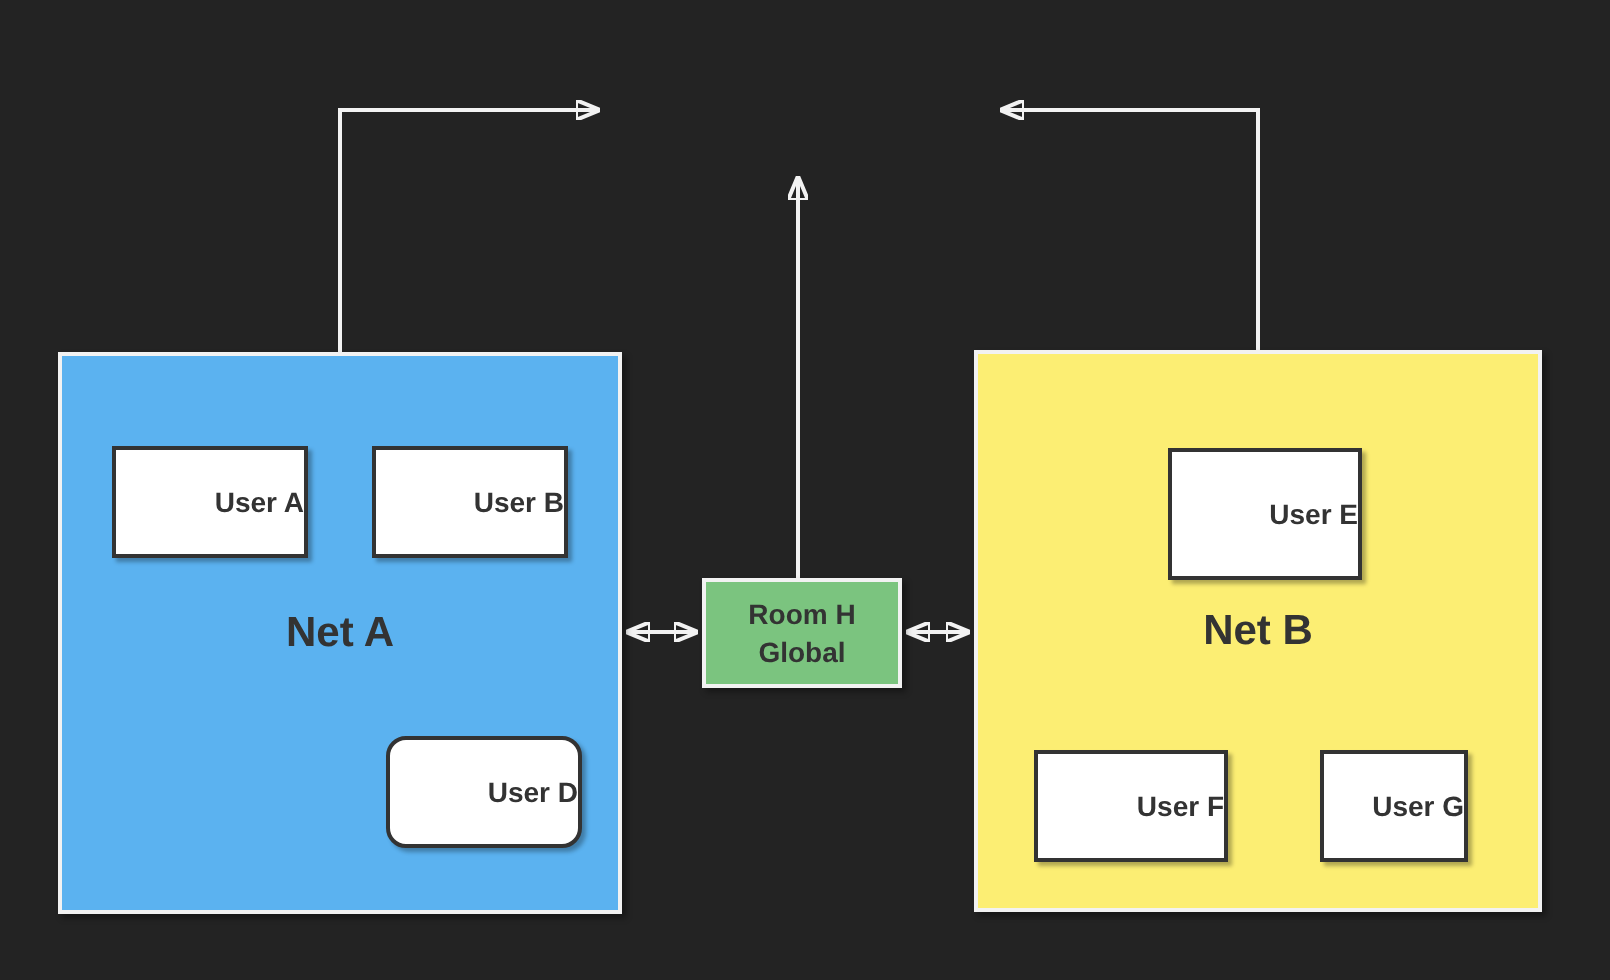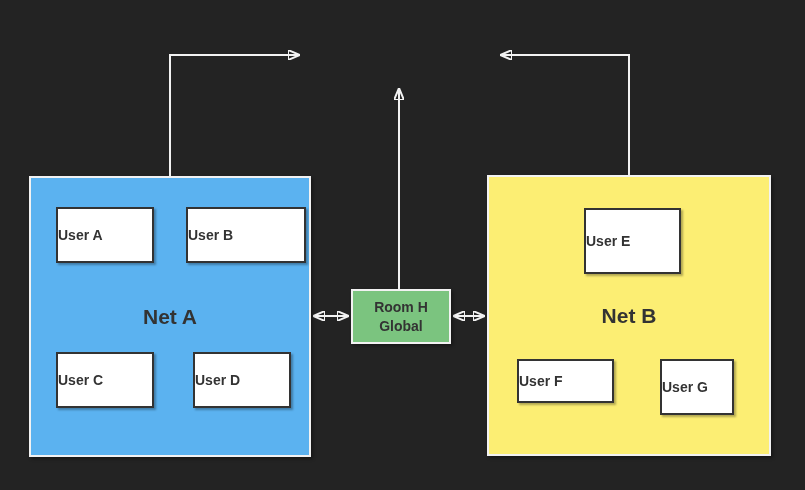--- a/index.html
+++ b/index.html
@@ -67,36 +67,37 @@
     justify-content: center;
     font-size: 21px;
     font-weight: bold;
     pointer-events: none;
   }
   .user {
     position: absolute;
     box-sizing: border-box;
     display: flex;
     align-items: center;
-    justify-content: flex-start;
+    justify-content: flex-end;
     background: var(--user-fill, #FFFFFF);
     border: 2px solid var(--user-border, #333333);
     color: var(--text, #333333);
     font-weight: bold;
     font-size: 14px;
     box-shadow: 2px 2px 2px rgba(0,0,0,0.3);
+    margin-top: 16px;
   }
   
   .user-a { left: 25px;  top: 29px;  width: 98px; height: 56px; }
-  .user-b { left: 155px; top: 29px;  width: 120px; height: 56px; }
+  .user-b { left: 155px; top: 29px;  width: 98px; height: 56px; }
   .user-c { left: 25px;  top: 174px; width: 98px; height: 56px; }
-  .user-d { left: 162px; top: 174px; width: 98px; height: 56px; }
+  .user-d { left: 162px; top: 174px; width: 98px; height: 56px; border-radius: 10px; }
   
   .user-e { left: 95px;  top: 31px;  width: 97px; height: 66px; }
-  .user-f { left: 28px;  top: 182px; width: 97px; height: 44px; }
+  .user-f { left: 28px;  top: 182px; width: 97px; height: 56px; }
   .user-g { left: 171px; top: 182px; width: 74px; height: 56px; }
   .global-user {
     left: 351px; top: 289px; width: 100px; height: 55px;
     background: var(--global-user-fill, #7BC47F);
     border: 2px solid var(--outer-border, #F2F2F2);
     font-size: 14px;
     line-height: 19px;
   }
 </style>
 </head>
@@ -119,23 +120,20 @@
 
 
   <div class="node net net-a">
     <div class="net-label">Net A</div>
     <div class="user user-a">
       <span>User A</span>
     </div>
     <div class="user user-b">
       <span>User B</span>
     </div>
-    <div class="user user-c">
-      <span>User C</span>
-    </div>
     <div class="user user-d">
       <span>User D</span>
     </div>
   </div>
 
   <div class="node net net-b">
     <div class="net-label">Net B</div>
     <div class="user user-e">
       <span>User E</span>
     </div>

